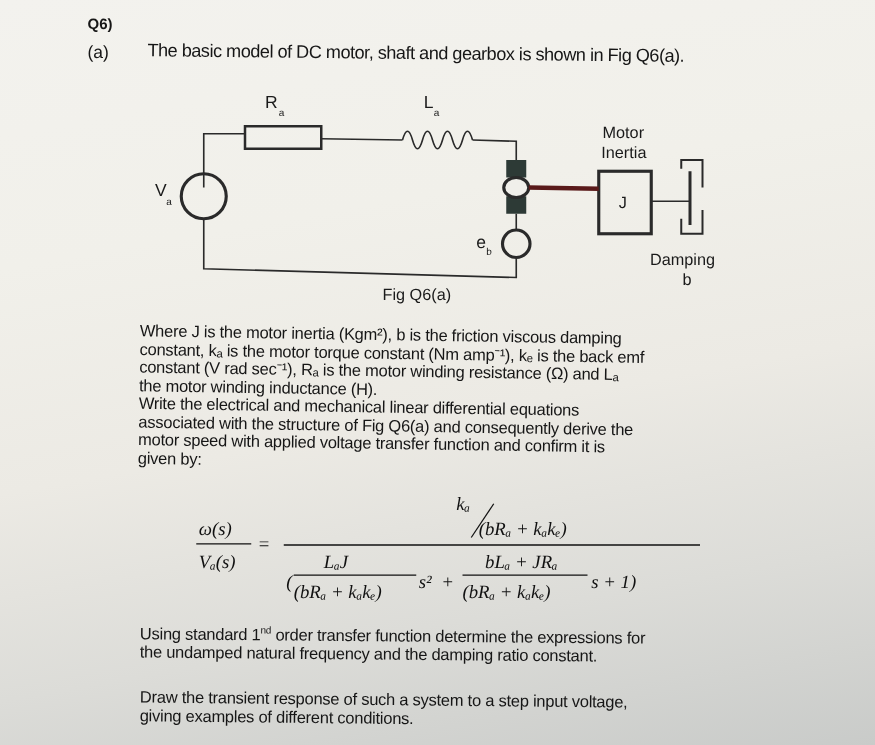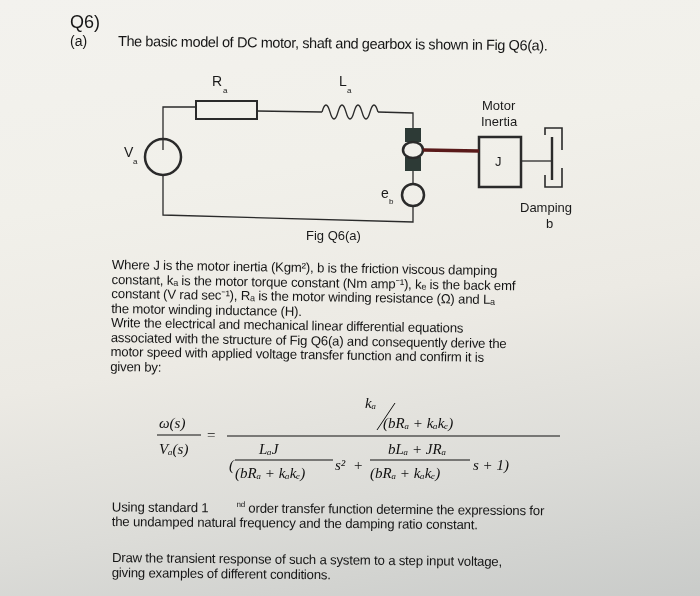--- a/index.html
+++ b/index.html
@@ -2,32 +2,32 @@
 <html><head>
   <meta charset="utf-8">
   <style>
     html, body { margin: 0; padding: 0; }
     body {
       width: 700px; height: 596px; overflow: hidden; position: relative;
       background: linear-gradient(170deg, #f3f2ee 0%, #f1f0ea 30%, #eceae4 55%, #dcdcd8 78%, #c9cbc9 100%);
       font-family: "Liberation Sans", sans-serif; color: #161616;
     }
     .abs { position: absolute; }
-    .q-num { left: 70px; top: 12px; font-size: 18px; font-weight: normal; text-align: right; }
+    .q-num { left: 70px; top: 12px; font-size: 12px; font-weight: bold; text-align: right; }
     .q-part { left: 70px; top: 33px; font-size: 14px; }
     .q-intro { left: 118px; top: 33px; font-size: 14.5px; letter-spacing: -0.4px; transform: rotate(0.6deg); transform-origin: left; }
     svg.circuit { position: absolute; left: 0; top: 0; }
     .lbl { font-family: "Liberation Sans", sans-serif; fill: #1a1a1a; }
     .para { left: 112px; width: 500px; font-size: 13.2px; line-height: 14.5px; letter-spacing: -0.2px; transform: rotate(0.9deg); transform-origin: left top; }
     .para p { margin: 0; }
     .p1 { top: 258px; }
     .p3 { top: 497px; transform: rotate(0.5deg); }
     .p4 { top: 551px; transform: rotate(0.6deg); }
     .eq { left: 155px; top: 398px; font-family: "Liberation Serif", serif; font-style: italic; font-size: 15px; color: #111; }
-    sup { font-size: 8px; margin-left: 28px; }
+    sup { font-size: 8px; }
   </style>
 </head>
 <body>
 
 <div class="abs q-num">Q6)</div>
 <div class="abs q-part">(a)</div>
 <div class="abs q-intro">The basic model of DC motor, shaft and gearbox is shown in Fig Q6(a).</div>
 
 <svg class="circuit" width="700" height="260">
   <g stroke="#2a2a2a" fill="none" stroke-width="1.3">

